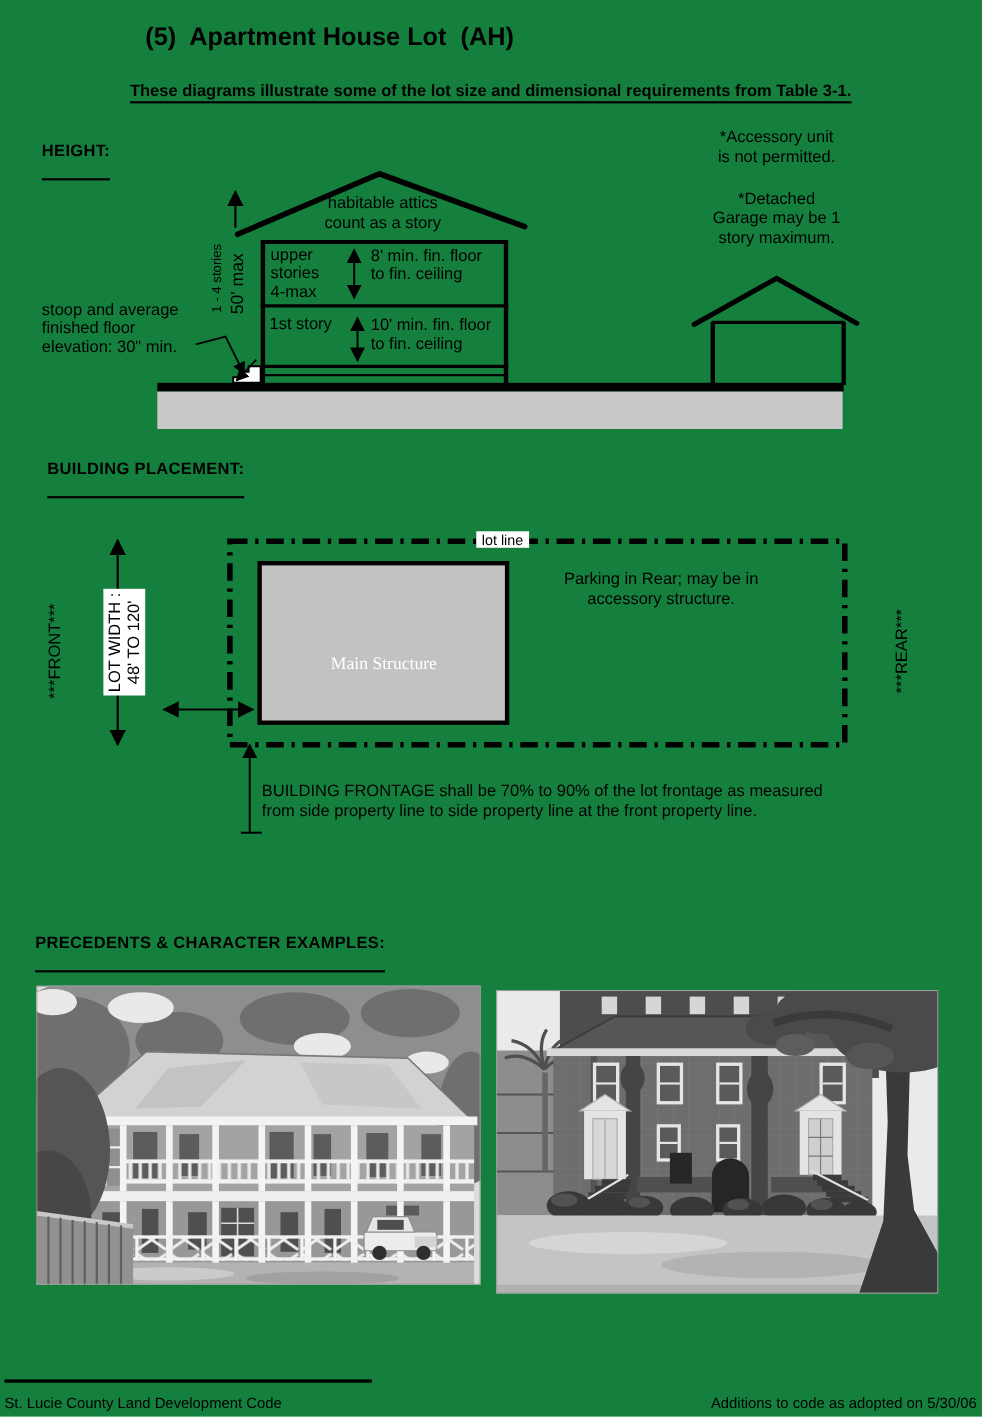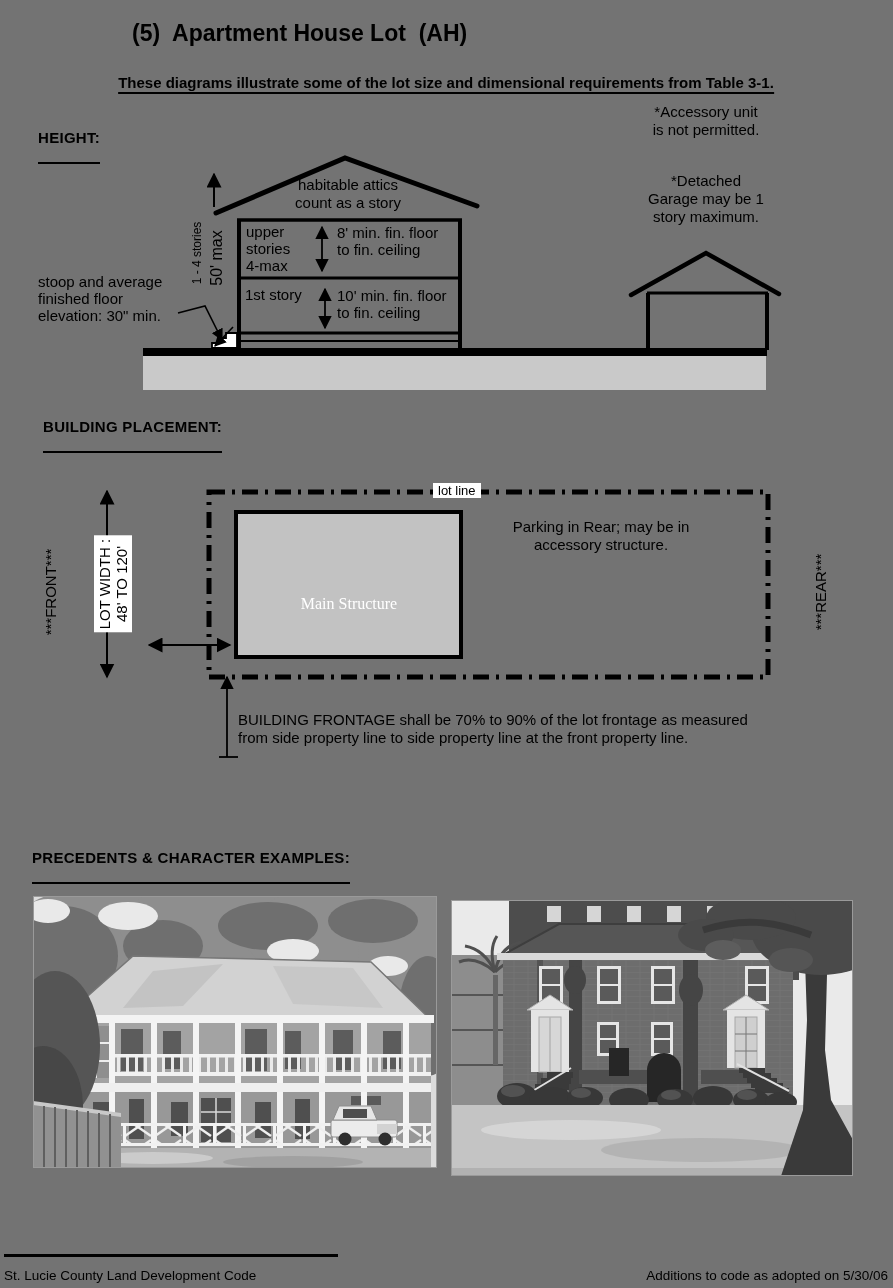--- a/index.html
+++ b/index.html
@@ -1,16 +1,16 @@
 <!DOCTYPE html>
 <html><head>
 <meta charset="utf-8">
 <style>
   html,body{margin:0;padding:0;background:#fff;}
-  .page{position:relative;width:893px;height:1288px;background:#737373;overflow:hidden;
+  .page{position:relative;width:893px;height:1288px;background:#15803d;overflow:hidden;
         font-family:"Liberation Sans",sans-serif;color:#000;}
   .abs{position:absolute;}
   .pre{white-space:pre-line;}
   .prekeep{white-space:pre;}
   .title{font-size:23px;font-weight:bold;}
   .intro{font-size:15px;font-weight:bold;border-bottom:2px solid #000;padding-bottom:1px;}
   .h2{font-size:15px;font-weight:bold;border-bottom:2px solid #000;padding-bottom:16px;letter-spacing:.3px;}
   .lbl{font-size:15px;line-height:17px;}
   .lbl-c{font-size:15px;line-height:18px;text-align:center;}
   .rot{transform:translate(-50%,-50%) rotate(-90deg);white-space:nowrap;}
@@ -77,21 +77,21 @@
 stories
 4-max</div>
   <div class="abs lbl pre" style="left:337px;top:224px;">8' min. fin. floor
 to fin. ceiling</div>
   <div class="abs lbl" style="left:245px;top:286px;">1st story</div>
   <div class="abs lbl pre" style="left:337px;top:287px;">10' min. fin. floor
 to fin. ceiling</div>
   <div class="abs lbl pre" style="left:38px;top:273px;">stoop and average
 finished floor
 elevation: 30" min.</div>
-  <div class="abs lbl-c pre" style="left:706px;top:103px;transform:translateX(-50%);">*Accessory unit
+  <div class="abs lbl-c pre" style="left:706px;top:116px;transform:translateX(-50%);">*Accessory unit
 is not permitted.</div>
   <div class="abs lbl-c pre" style="left:706px;top:172px;transform:translateX(-50%);">*Detached
 Garage may be 1
 story maximum.</div>
 
   <div class="abs h2" style="left:43px;top:418px;">BUILDING PLACEMENT:</div>
 
   <svg class="abs" style="left:0;top:400px;" width="893" height="390" viewBox="0 0 893 390">
     <defs>
       <marker id="ah2" viewBox="0 0 10 10" refX="9" refY="5" markerWidth="7.5" markerHeight="7.5" orient="auto-start-reverse">

